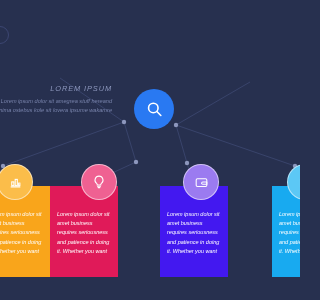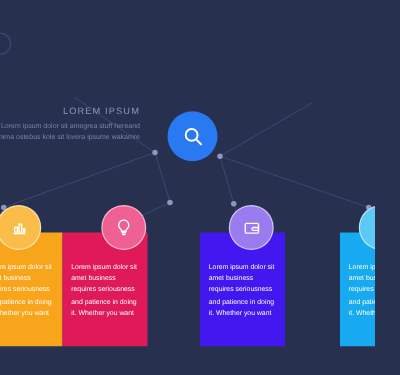--- a/index.html
+++ b/index.html
@@ -7,20 +7,21 @@
     padding: 0;
     background: #27304f;
   }
   #slide {
     position: relative;
     width: 300px;
     height: 288px;
     overflow: hidden;
     background: #27304f;
     font-family: "Liberation Sans", sans-serif;
+    font-style: italic;
   }
 
   
   .corner-ring {
     position: absolute;
     left: -9px;
     top: 26px;
     width: 16px;
     height: 16px;
     border: 1.6px solid #3c4672;

